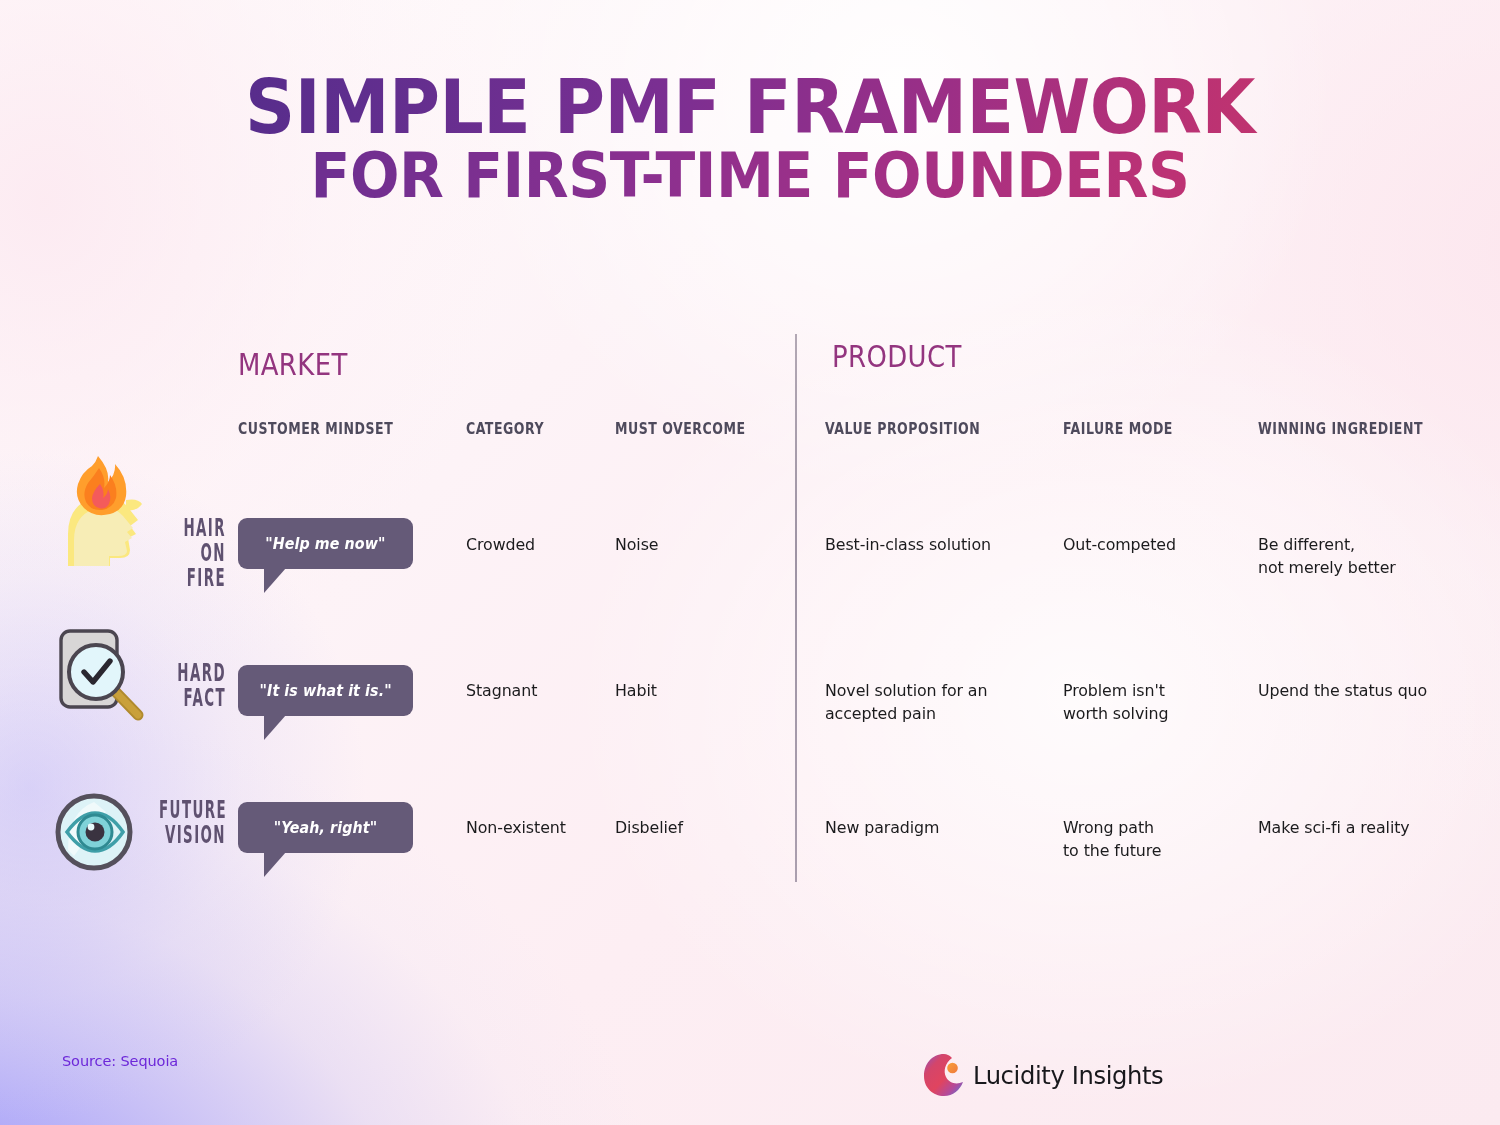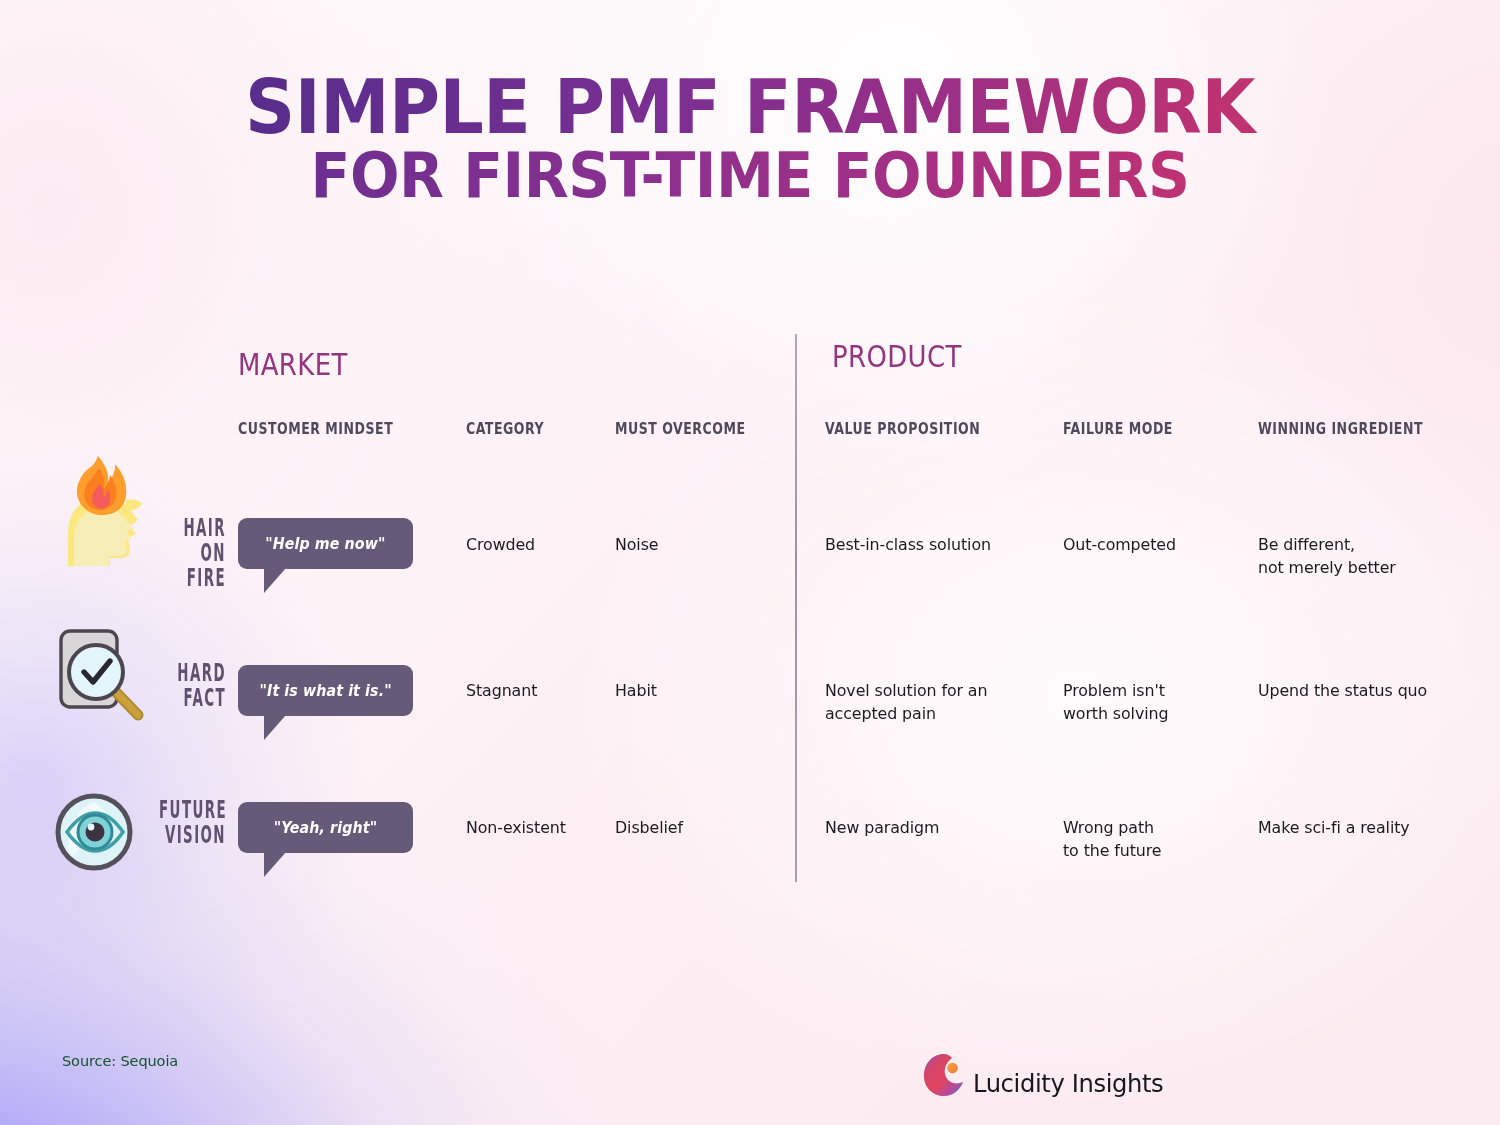--- a/index.html
+++ b/index.html
@@ -213,26 +213,26 @@
   .h-overcome { left: 615px; top: 420px; }
   .h-value    { left: 825px; top: 420px; }
   .h-failure  { left: 1063px; top: 420px; }
   .h-winning  { left: 1258px; top: 420px; }
 
   
   .source {
     position: absolute; left: 62px; top: 1053px;
     font-family: "DejaVu Sans", sans-serif;
     font-size: 14.5px;
-    color: #14532d;
+    color: #6d28d9;
     letter-spacing: -0.1px;
   }
   .brand {
     position: absolute; right: 62px; top: 1052px;
-    display: flex; align-items: flex-end; gap: 4px;
+    display: flex; align-items: center; gap: 4px;
   }
   .brand-name {
     font-family: "DejaVu Sans", sans-serif;
     font-size: 25px;
     font-weight: 400;
     color: #18181c;
     letter-spacing: -0.4px;
     transform: scaleX(0.97);
   }
   svg { display:block; overflow:visible; }

